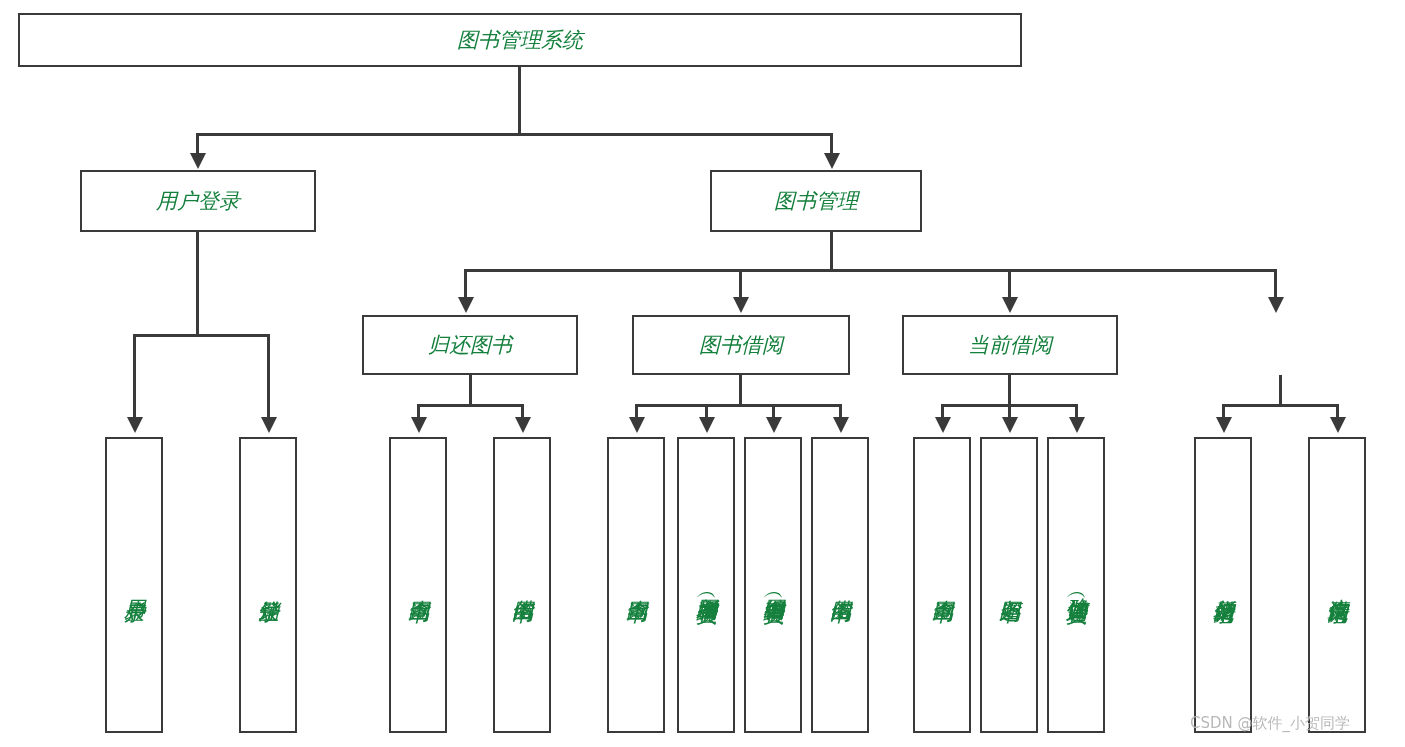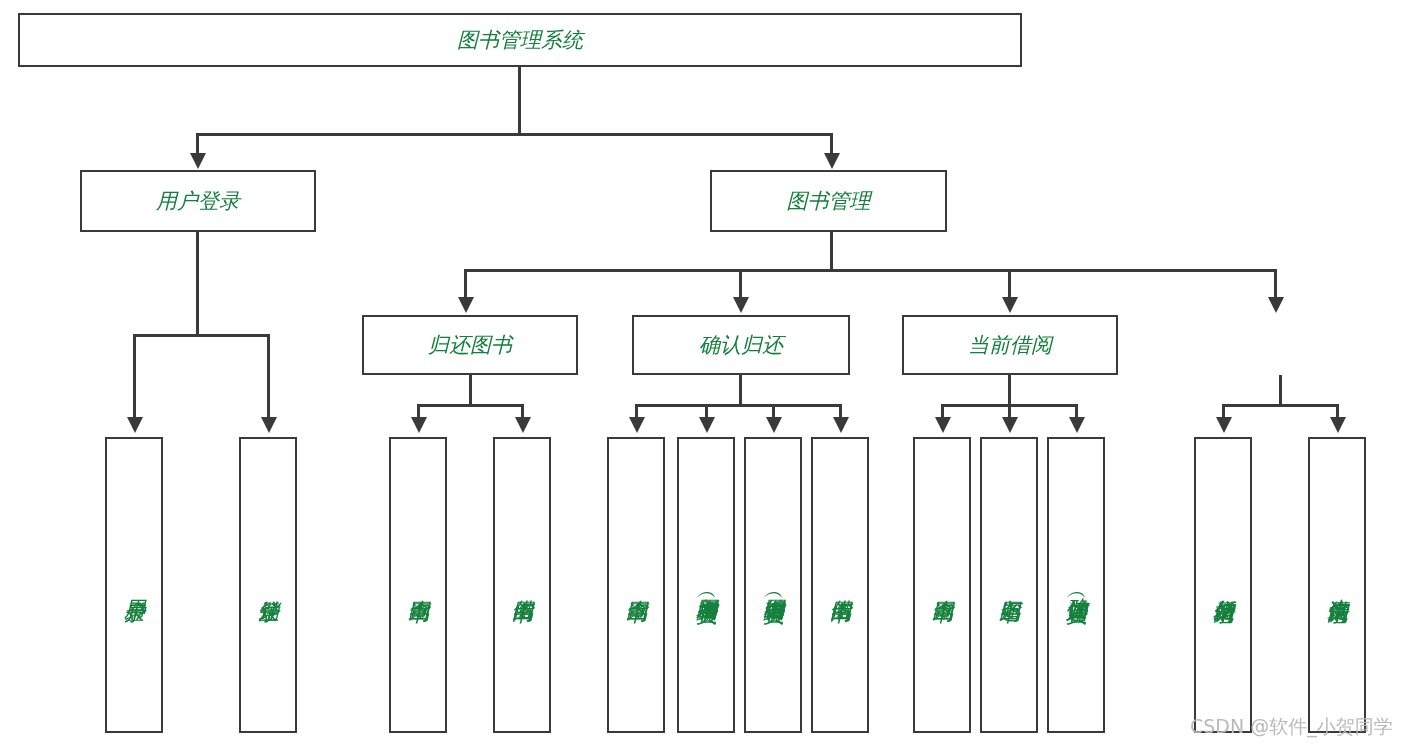--- a/index.html
+++ b/index.html
@@ -66,21 +66,21 @@
     width: 0;
     height: 0;
     border-left: 8px solid transparent;
     border-right: 8px solid transparent;
     border-top: 16px solid #3a3a3a;
   }
   
   .watermark {
     position: absolute;
     color: #b9b9b9;
-    font-size: 19px;
+    font-size: 15px;
     white-space: nowrap;
     user-select: none;
   }
 </style>
 </head>
 <body>
 
 <div id="canvas">
 
   <div class="node root" style="left:18px; top:13px; width:1004px; height:54px;">
@@ -94,21 +94,21 @@
   <div class="vline" style="left:196px; top:133px; height:22px;"></div>
   <div class="arrow" style="left:190px; top:153px;"></div>
 
   <div class="vline" style="left:830px; top:133px; height:22px;"></div>
   <div class="arrow" style="left:824px; top:153px;"></div>
 
   <div class="node horiz" style="left:80px; top:170px; width:236px; height:62px;">
     <span class="label">用户登录</span>
   </div>
 
-  <div class="node horiz" style="left:710px; top:170px; width:237px; height:62px;">
+  <div class="node horiz" style="left:710px; top:170px; width:212px; height:62px;">
     <span class="label">图书管理</span>
   </div>
 
   <div class="vline" style="left:196px; top:232px; height:104px;"></div>
   <div class="hline" style="left:133px; top:334px; width:136px;"></div>
   <div class="vline" style="left:133px; top:334px; height:85px;"></div>
   <div class="arrow" style="left:127px; top:417px;"></div>
   <div class="vline" style="left:267px; top:334px; height:85px;"></div>
   <div class="arrow" style="left:261px; top:417px;"></div>
 
@@ -120,21 +120,21 @@
   <div class="arrow" style="left:733px; top:297px;"></div>
   <div class="vline" style="left:1008px; top:269px; height:30px;"></div>
   <div class="arrow" style="left:1002px; top:297px;"></div>
   <div class="vline" style="left:1274px; top:269px; height:30px;"></div>
   <div class="arrow" style="left:1268px; top:297px;"></div>
 
   <div class="node horiz" style="left:362px; top:315px; width:216px; height:60px;">
     <span class="label">归还图书</span>
   </div>
   <div class="node horiz" style="left:632px; top:315px; width:218px; height:60px;">
-    <span class="label">确认归还</span>
+    <span class="label">图书借阅</span>
   </div>
   <div class="node horiz" style="left:902px; top:315px; width:216px; height:60px;">
     <span class="label">当前借阅</span>
   </div>
 
   <div class="vline" style="left:469px; top:375px; height:32px;"></div>
   <div class="hline" style="left:417px; top:404px; width:106px;"></div>
   <div class="vline" style="left:417px; top:404px; height:15px;"></div>
   <div class="arrow" style="left:411px; top:417px;"></div>
   <div class="vline" style="left:521px; top:404px; height:15px;"></div>

